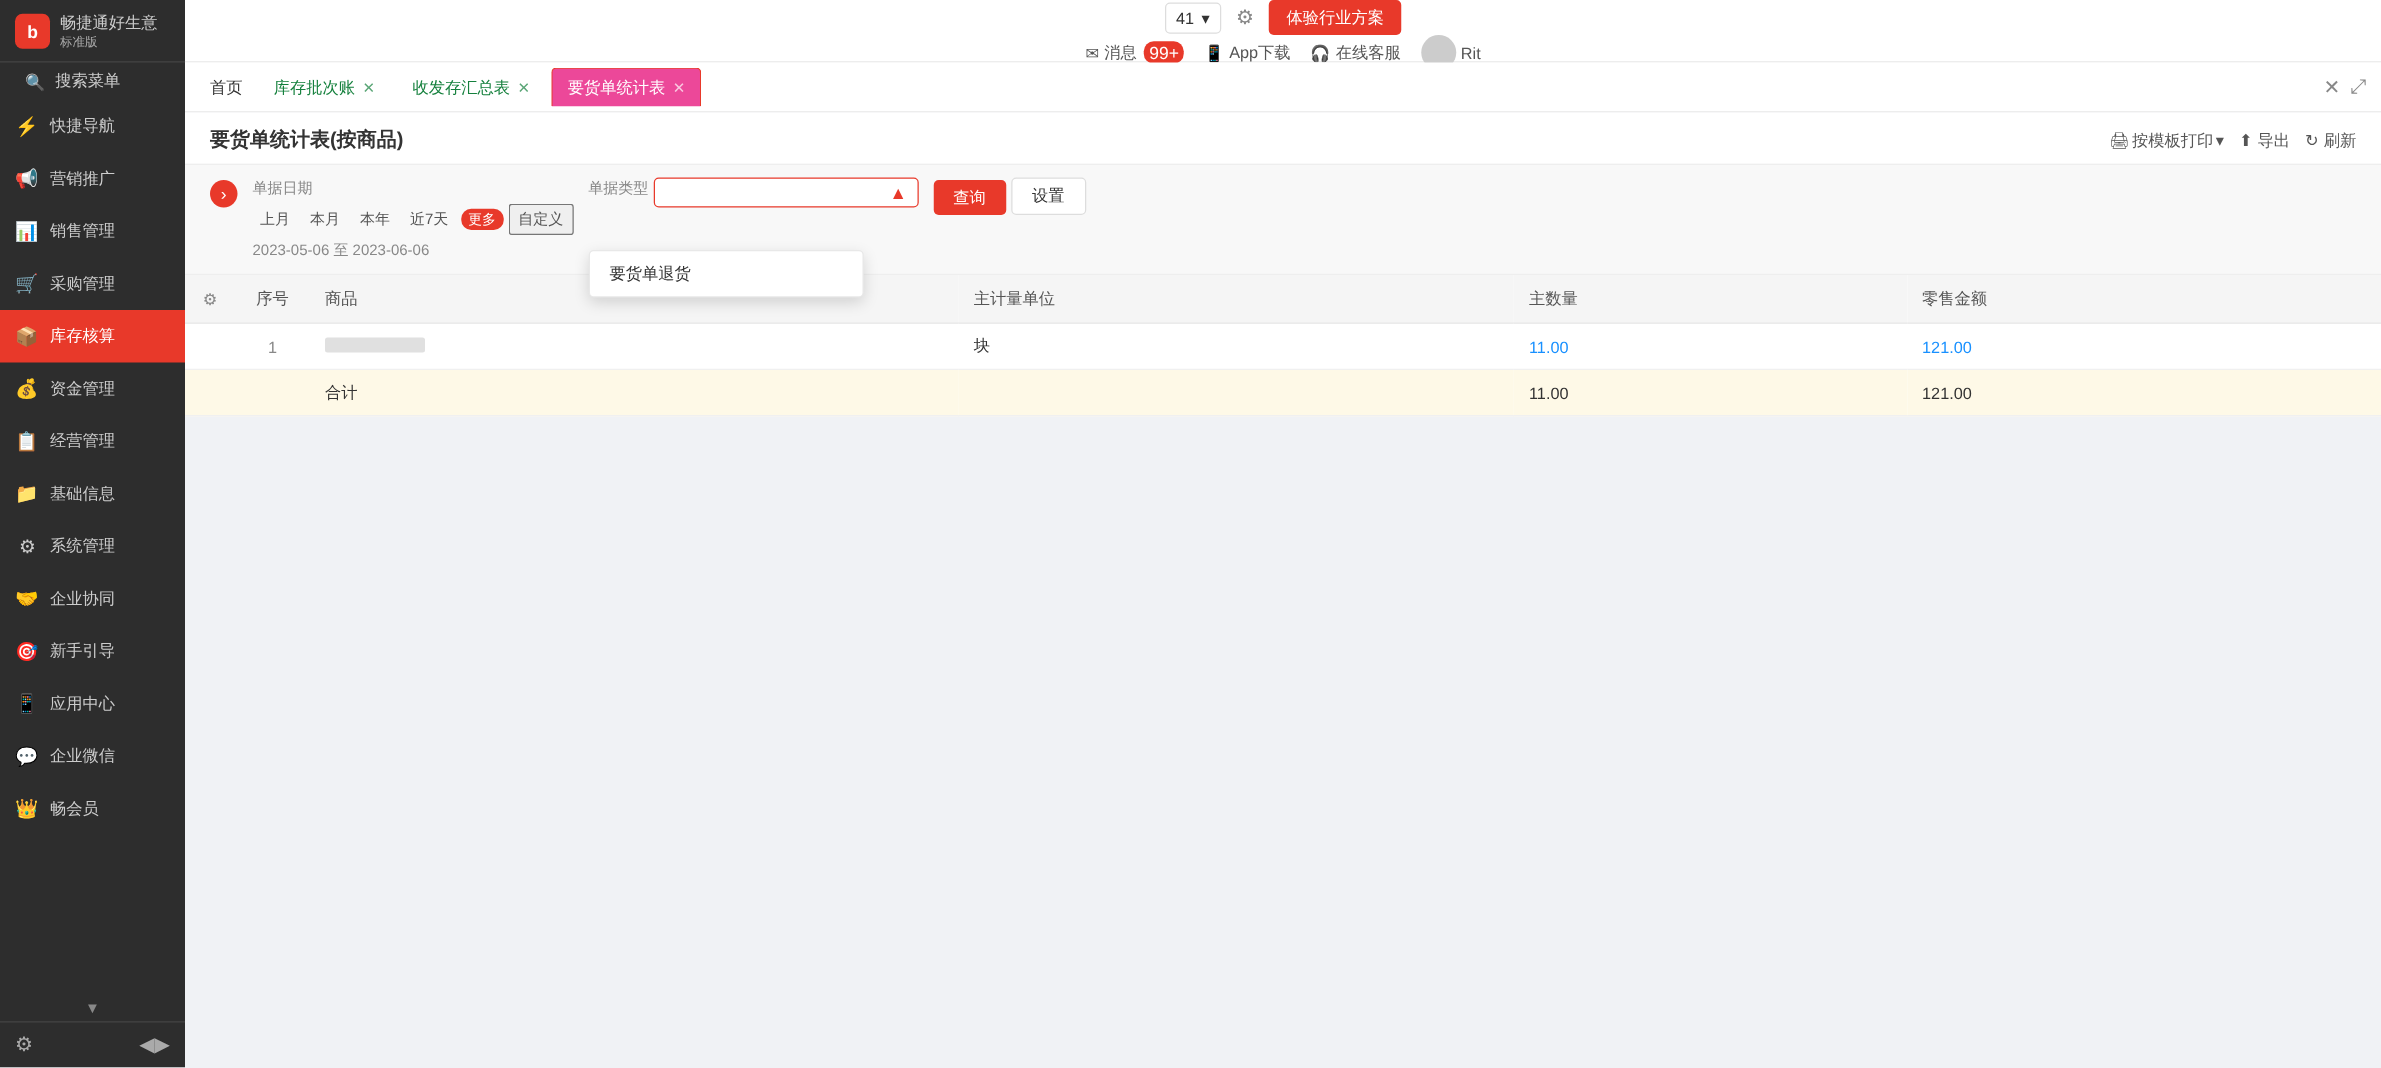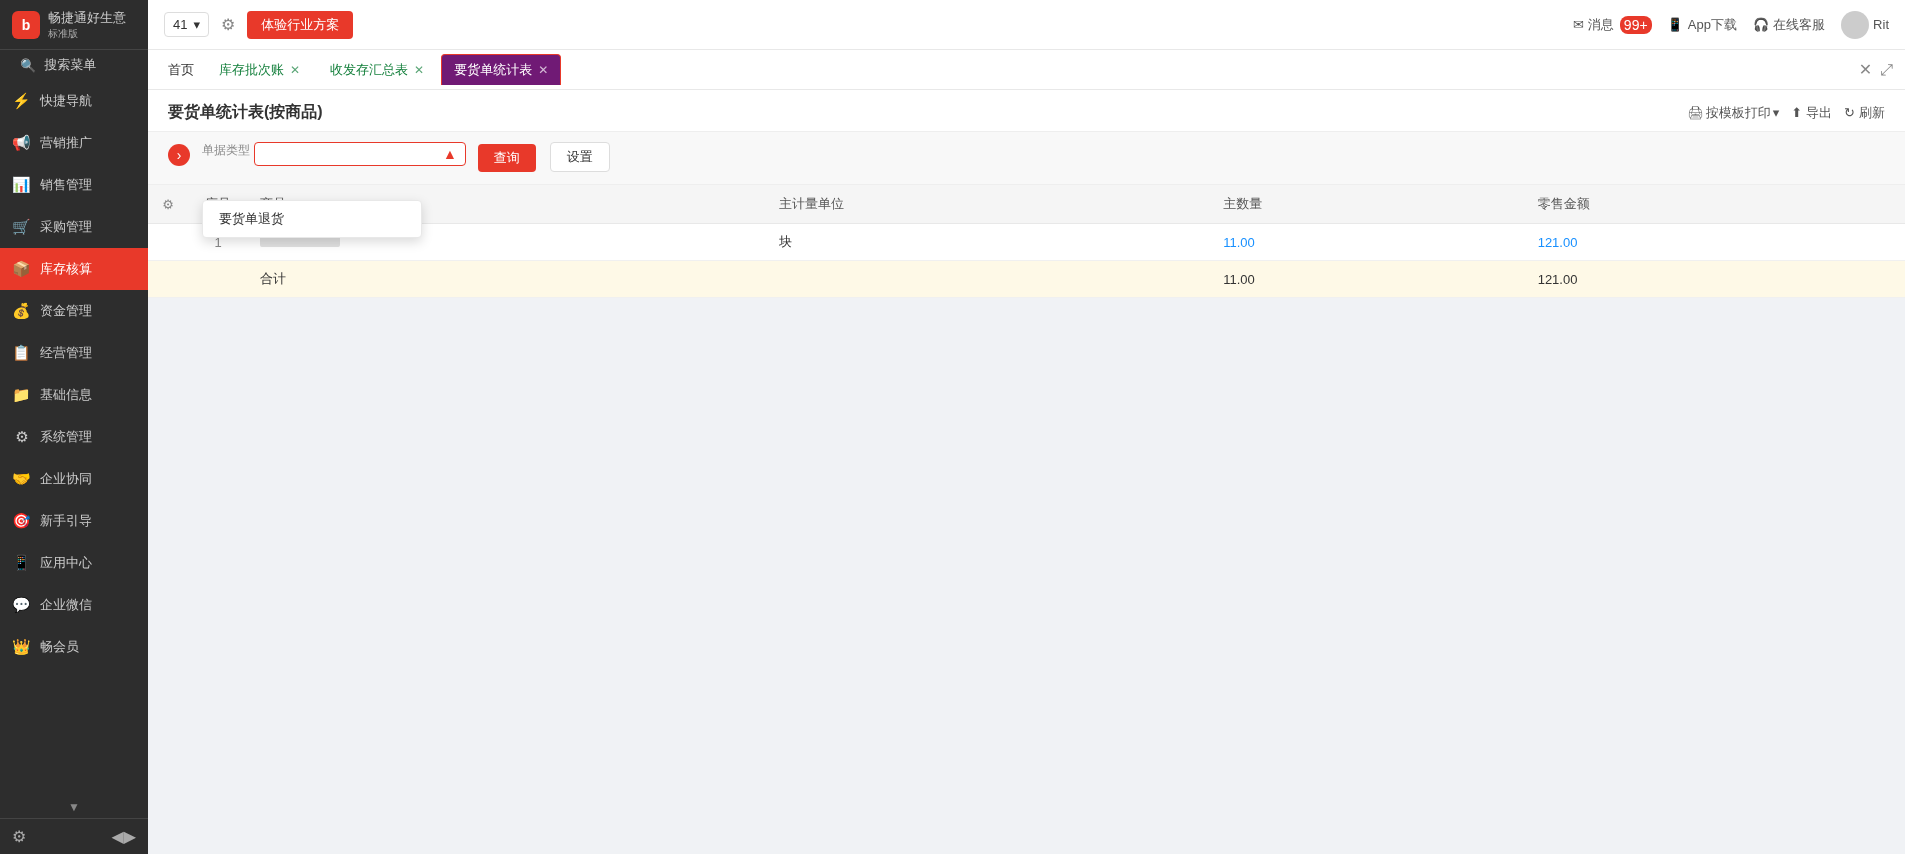--- a/index.html
+++ b/index.html
@@ -67,20 +67,21 @@
 
     
     .main { flex: 1; display: flex; flex-direction: column; overflow: hidden; background: #f0f2f5; }
 
     
     .top-header {
       height: 50px; background: #fff;
       display: flex; align-items: center; justify-content: space-between;
       padding: 0 16px; border-bottom: 1px solid #e8e8e8;
       flex-shrink: 0;
+      flex-direction: column;
     }
     .top-header-left { display: flex; align-items: center; gap: 12px; }
     .company-selector {
       display: flex; align-items: center; gap: 6px;
       font-size: 13px; color: #333; cursor: pointer;
       padding: 4px 8px; border: 1px solid #ddd; border-radius: 4px;
     }
     .gear-btn { cursor: pointer; color: #888; font-size: 16px; }
     .trial-btn {
       background: #e8392a; color: #fff;
@@ -100,21 +101,21 @@
       padding: 0 12px; border-bottom: 1px solid #e8e8e8;
       flex-shrink: 0; gap: 4px;
     }
     .tab-item {
       padding: 6px 12px; font-size: 13px; cursor: pointer;
       color: #15803d; border-radius: 4px 4px 0 0;
       display: flex; align-items: center; gap: 6px;
       border: 1px solid transparent; border-bottom: none;
     }
     .tab-item.active {
-      background: #701a75; color: #fff;
+      background: #ec4899; color: #fff;
       border-color: #e8392a;
       justify-content: center;
     }
     .tab-item .tab-close { font-size: 12px; opacity: 0.7; }
     .tab-home { color: #333; font-size: 13px; padding: 6px 8px; cursor: pointer; }
     .tab-bar-right { margin-left: auto; display: flex; align-items: center; gap: 8px; color: #888; font-size: 16px; cursor: pointer; }
 
     
     .page-content { flex: 1; overflow: auto; padding: 0; background: #f0f2f5; }
 
@@ -179,21 +180,21 @@
     .warehouse-filter { display: flex; flex-direction: column; gap: 4px; }
     .warehouse-input {
       display: flex; align-items: center; gap: 4px;
       border: 1px solid #ddd; border-radius: 4px;
       padding: 3px 8px; min-width: 160px; background: #fff;
       cursor: pointer;
     }
     .warehouse-input input { border: none; outline: none; font-size: 13px; flex: 1; color: #333; }
     .warehouse-more { color: #888; font-size: 14px; }
 
-    .filter-actions { display: flex; align-items: flex-end; gap: 14px; padding-bottom: 2px; }
+    .filter-actions { display: flex; align-items: flex-end; gap: 4px; padding-bottom: 2px; }
     .query-btn {
       background: #e8392a; color: #fff;
       padding: 5px 16px; border: none; border-radius: 4px;
       cursor: pointer; font-size: 13px;
     }
     .settings-btn {
       background: #fff; color: #333;
       padding: 5px 16px; border: 1px solid #ddd; border-radius: 4px;
       cursor: pointer; font-size: 13px;
     }
@@ -394,20 +395,34 @@
           <div class="refresh-btn">
             <span>↻</span>
             <span>刷新</span>
           </div>
         </div>
       </div>
 
       <div class="filter-bar">
         <div class="filter-expand-btn">›</div>
 
+        <div class="filter-group">
+          <div class="filter-label">单据日期</div>
+          <div class="filter-row">
+            <div class="date-preset-btns">
+              <button class="preset-btn">上月</button>
+              <button class="preset-btn">本月</button>
+              <button class="preset-btn">本年</button>
+              <button class="preset-btn">近7天</button>
+              <span class="preset-btn hot-badge">更多</span>
+              <button class="custom-btn">自定义</button>
+            </div>
+          </div>
+          <div class="date-range-text">2023-05-06 至 2023-06-06</div>
+        </div>
 
         <div class="filter-select-group filter-select-wrapper">
           <div class="filter-select-label">单据类型</div>
           <div class="filter-select-input">
             <input type="text" value="" style="">
             <span class="filter-select-chevron">▲</span>
           </div>
 
           <div class="dropdown-overlay" style="top: 58px; left: 0; min-width: 220px;">
             <div class="dropdown-item">要货单退货</div>

